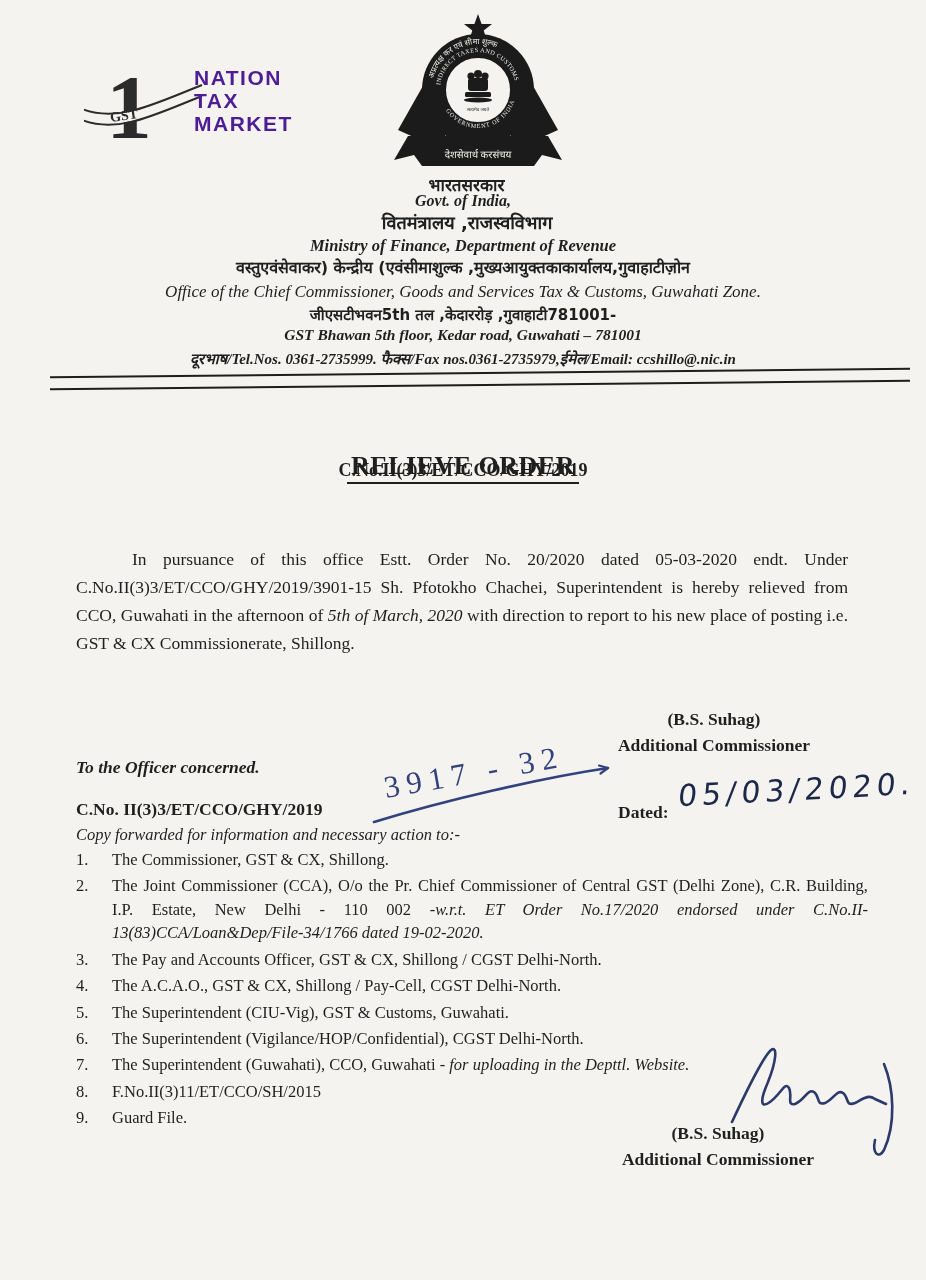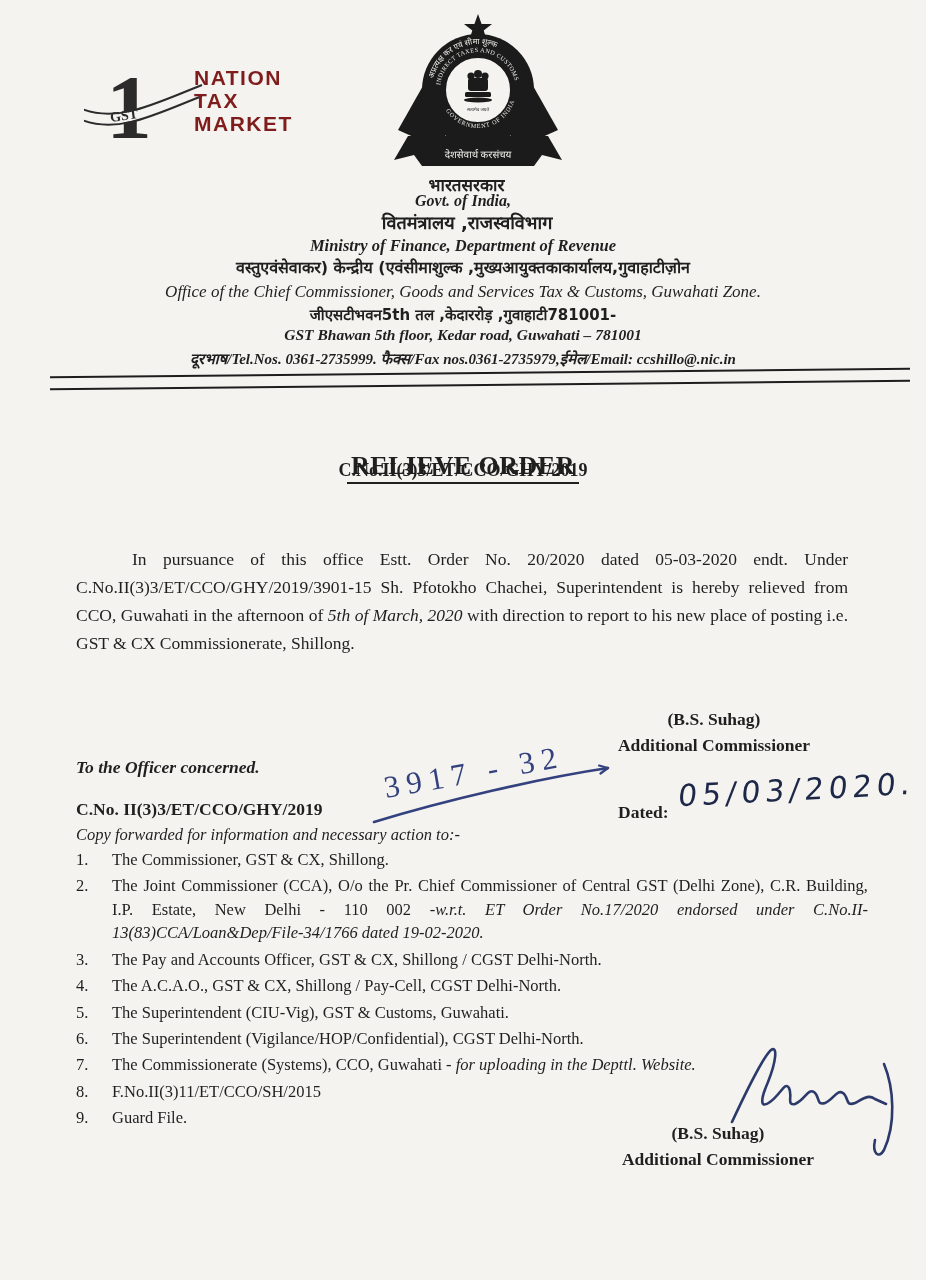--- a/index.html
+++ b/index.html
@@ -10,21 +10,21 @@
     box-shadow:0 0 6px rgba(0,0,0,.3);
   }
   .abs{position:absolute;}
   .ctr{left:0;right:0;text-align:center;}
   .b{font-weight:bold;}
   .i{font-style:italic;text-align:center;}
   
   .hin{font-family:"DejaVu Sans", sans-serif;}
   .gst-logo{left:84px;top:56px;width:300px;height:96px;display:flex;align-items:flex-start;}
   .gst-words{margin-left:-10px;margin-top:10px;font-family:"Liberation Sans",sans-serif;
-    font-weight:800;font-size:21px;line-height:1.1;letter-spacing:1.5px;color:#7f1d1d;}
+    font-weight:800;font-size:21px;line-height:1.1;letter-spacing:1.5px;color:#4c1d95;}
   .rule{left:50px;width:860px;height:2.4px;background:#1d1d1d;transform:rotate(-0.55deg);}
   
   .order-title{font-size:26px;letter-spacing:0.5px;display:inline-block;
     border-bottom:2.5px solid #1f1f1f;padding:0 4px 1px 4px;}
   
   .para{left:76px;top:545px;width:772px;font-size:17.5px;line-height:1.6;
     text-align:justify;text-indent:56px;}
   .sigblock{width:280px;text-align:center;font-size:17.5px;font-weight:bold;line-height:1.5;}
   
   .copylist{left:76px;top:848px;width:792px;font-size:16.5px;line-height:1.42;}
@@ -150,21 +150,21 @@
     <div class="li">
       <span class="num">5.</span>
       <span class="txt"><span>The Superintendent (CIU-Vig), GST &amp; Customs, Guwahati.</span><span class="i"></span></span>
     </div>
     <div class="li">
       <span class="num">6.</span>
       <span class="txt"><span>The Superintendent (Vigilance/HOP/Confidential), CGST Delhi-North.</span><span class="i"></span></span>
     </div>
     <div class="li">
       <span class="num">7.</span>
-      <span class="txt"><span>The Commissionerate (Systems), CCO, Guwahati - </span><span class="i">for uploading in the Depttl. Website.</span></span>
+      <span class="txt"><span>The Superintendent (Guwahati), CCO, Guwahati - </span><span class="i">for uploading in the Depttl. Website.</span></span>
     </div>
     <div class="li">
       <span class="num">8.</span>
       <span class="txt"><span>F.No.II(3)11/ET/CCO/SH/2015</span><span class="i"></span></span>
     </div>
     <div class="li">
       <span class="num">9.</span>
       <span class="txt"><span>Guard File.</span><span class="i"></span></span>
     </div>
   </div>

